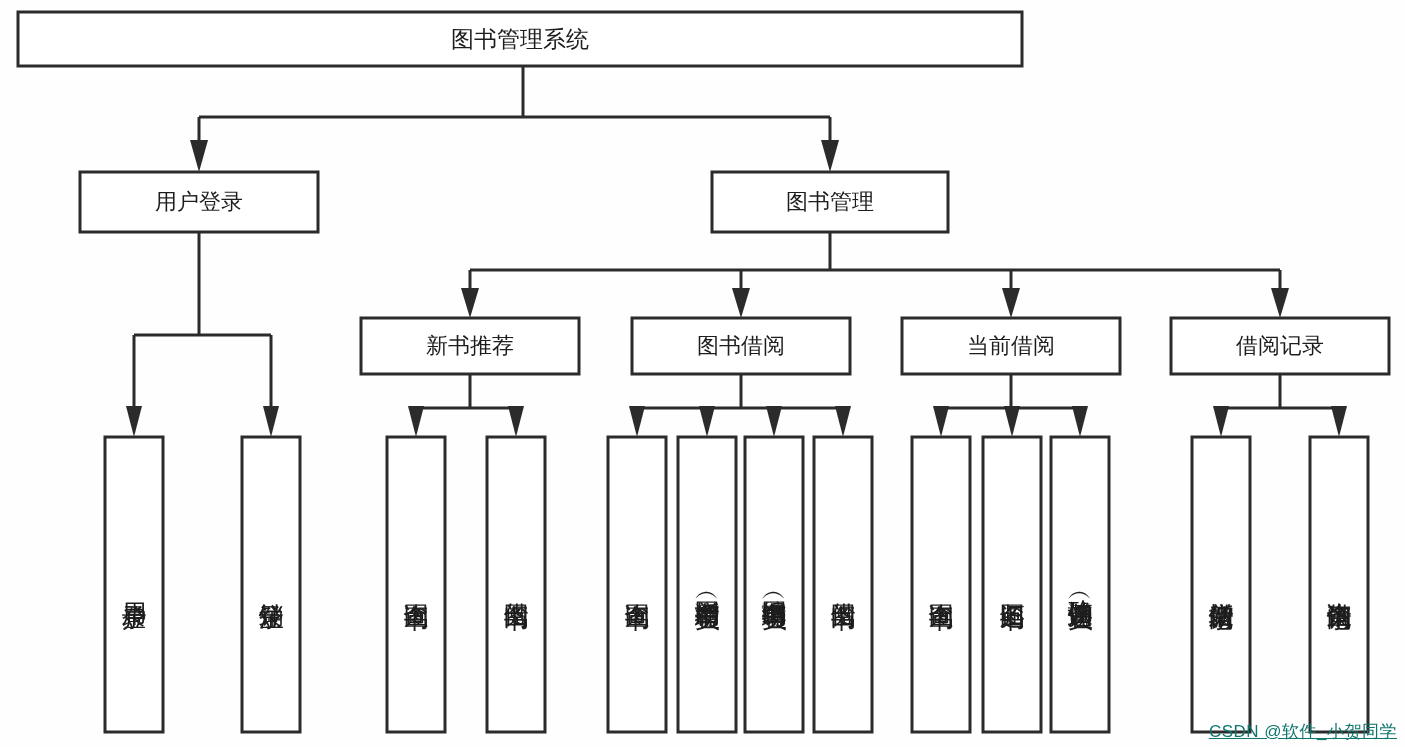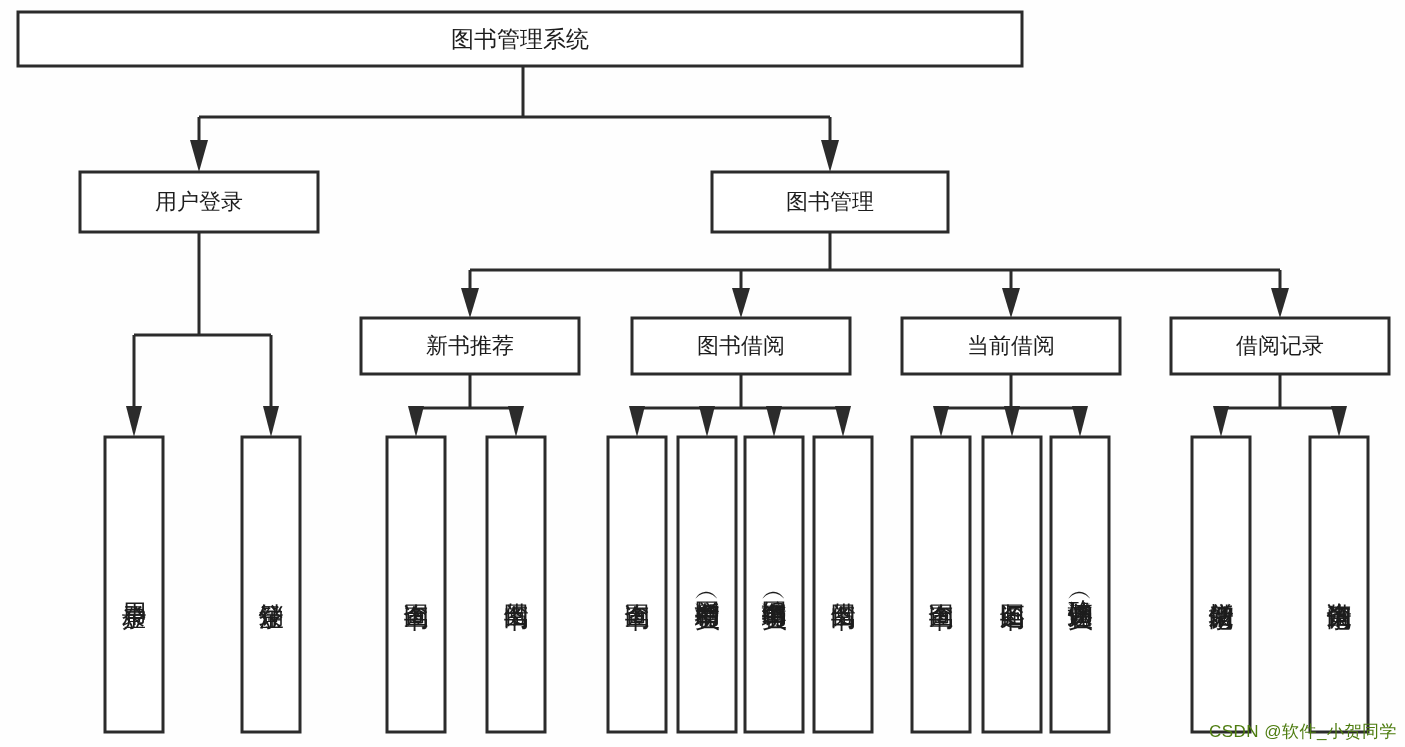--- a/index.html
+++ b/index.html
@@ -31,23 +31,24 @@
     letter-spacing:1px;
     white-space:nowrap;
     text-align:center;
     pointer-events:none;
   }
   .watermark{
     position:absolute;
     right:8px;bottom:4px;
     font-family:"Liberation Sans","DejaVu Sans",sans-serif;
     font-size:17px;
-    color:#4d7c0f;
+    color:#0f766e;
     letter-spacing:.5px;
     white-space:nowrap;
+    text-decoration:underline;
   }
 </style>
 </head>
 <body>
 
 <div id="stage">
 
   <svg id="diagram" viewBox="0 0 1405 747">
 
     <g>

